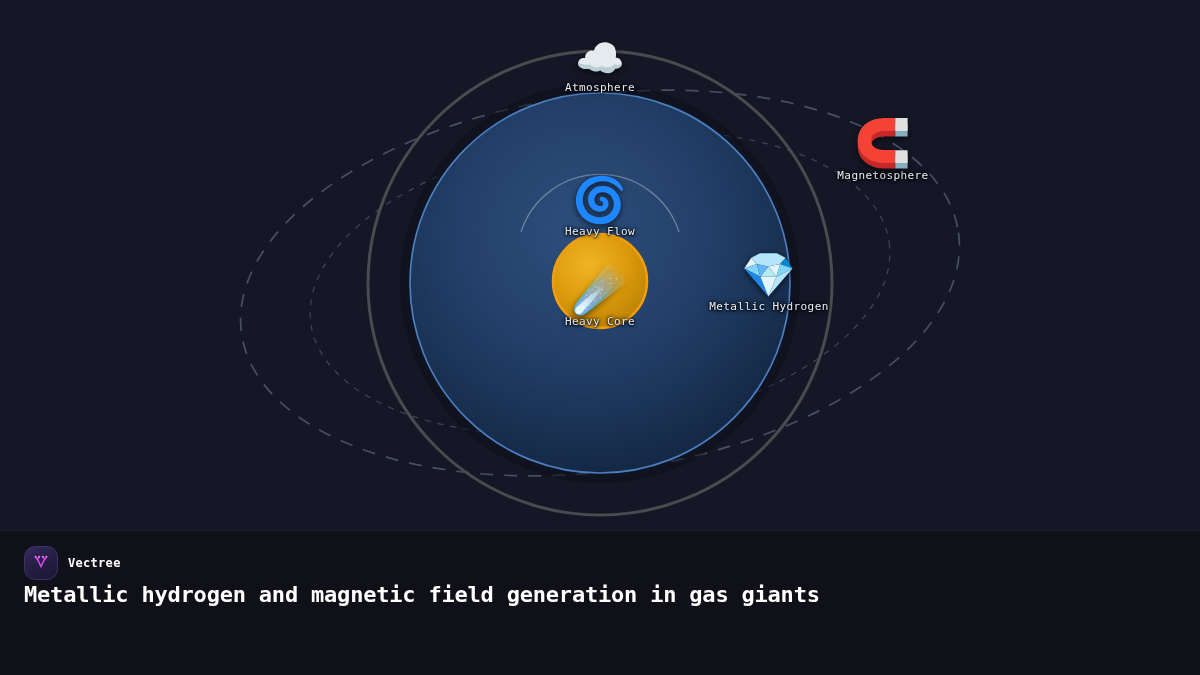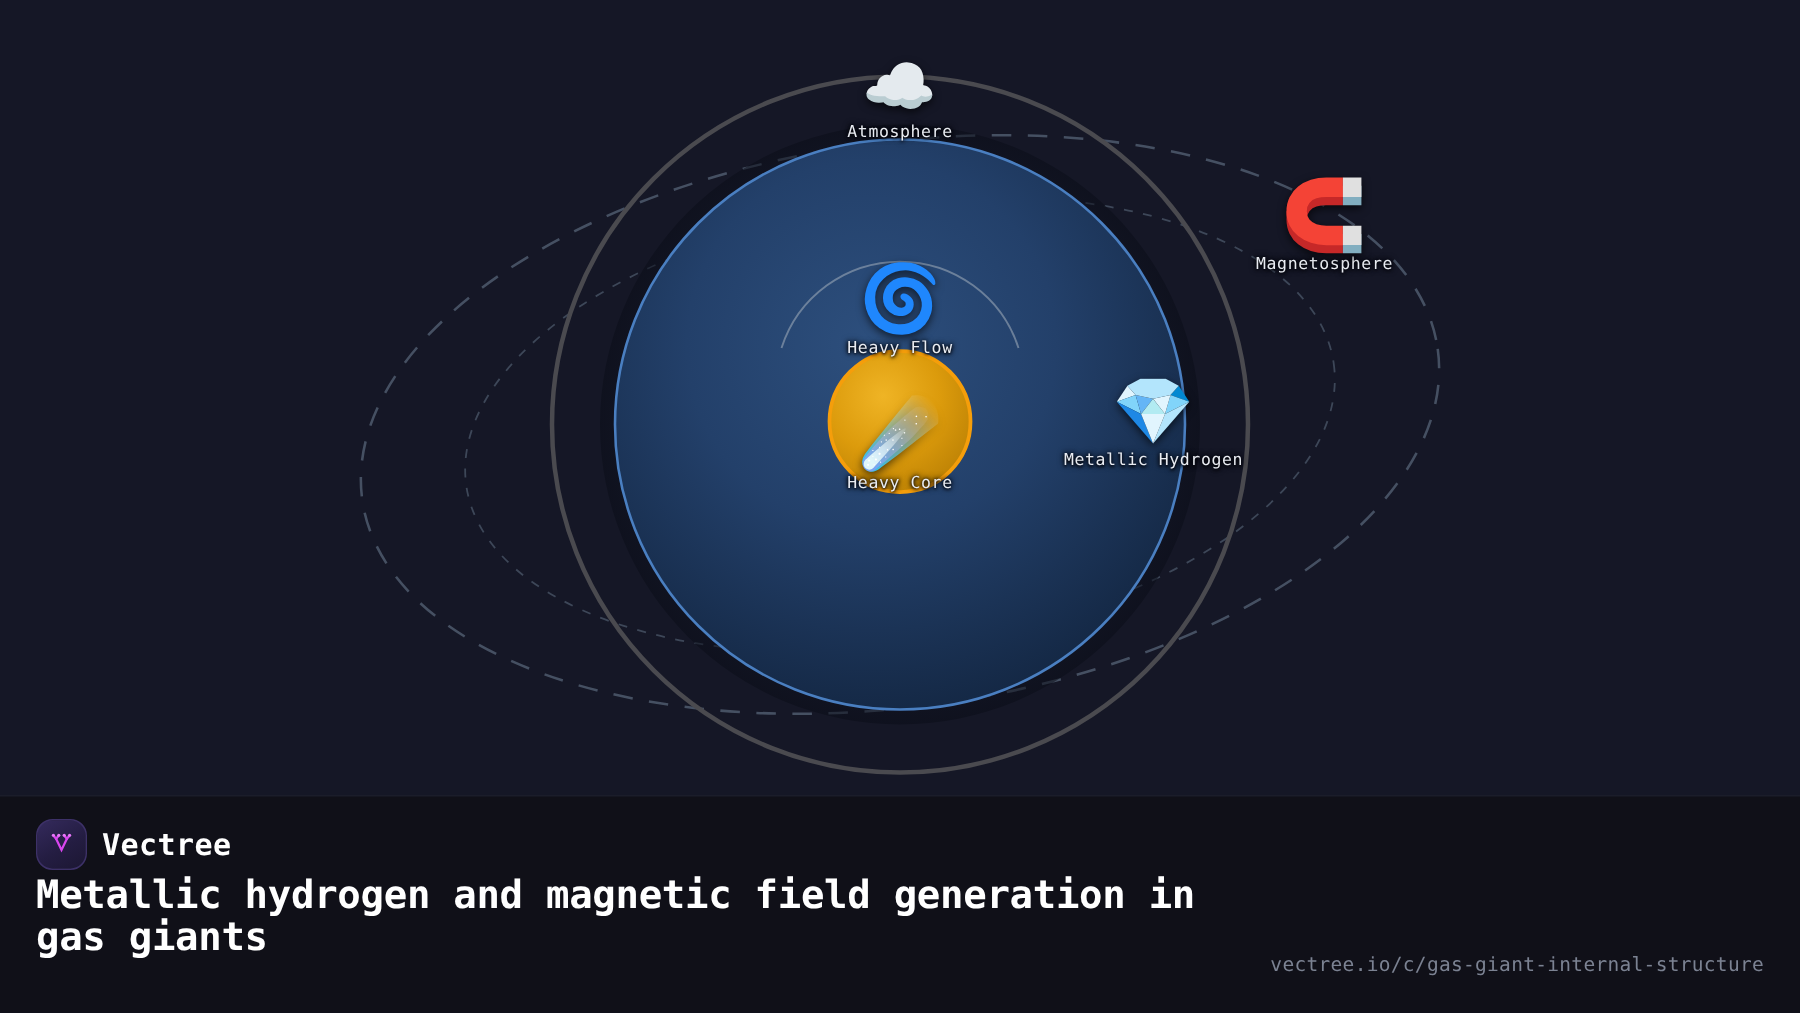--- a/index.html
+++ b/index.html
@@ -73,26 +73,26 @@
   }
   #brand-mark {
     width:34px; height:34px; border-radius:11px;
     background:linear-gradient(150deg,#342a5c 0%,#241d42 55%,#1c1733 100%);
     border:1px solid #3d3168;
     display:flex; align-items:center; justify-content:center;
     flex:0 0 auto;
   }
   #brand-name {
     font-family:"DejaVu Sans Mono","Liberation Mono",monospace;
-    font-size:20px; font-weight:bold; color:#ffffff; letter-spacing:.3px;
+    font-size:12px; font-weight:bold; color:#ffffff; letter-spacing:.3px;
   }
   #headline {
     position:absolute; left:24px; top:52px; width:830px;
     font-family:"DejaVu Sans Mono","Liberation Mono",monospace;
-    font-size:26px; font-weight:bold; line-height:1.08;
+    font-size:22px; font-weight:bold; line-height:1.08;
     color:#ffffff; letter-spacing:-.2px;
   }
   #url {
     position:absolute; right:24px; bottom:24px;
     font-family:"DejaVu Sans Mono","Liberation Mono",monospace;
     font-size:13px; color:#7b8292; letter-spacing:.2px;
   }
 </style>
 </head>
 <body>
@@ -177,16 +177,15 @@
             <circle cx="11.8" cy="3.8" r="1.05"></circle>
             <circle cx="15.4" cy="3.8" r="1.05"></circle>
           </g>
         </svg>
       </div>
       <span id="brand-name">Vectree</span>
     </div>
 
     <h1 id="headline">Metallic hydrogen and magnetic field generation in gas giants</h1>
 
-    <span id="url">vectree.io/c/gas-giant-internal-structure</span>
   </div>
 
 </div>
 
 </body></html>

